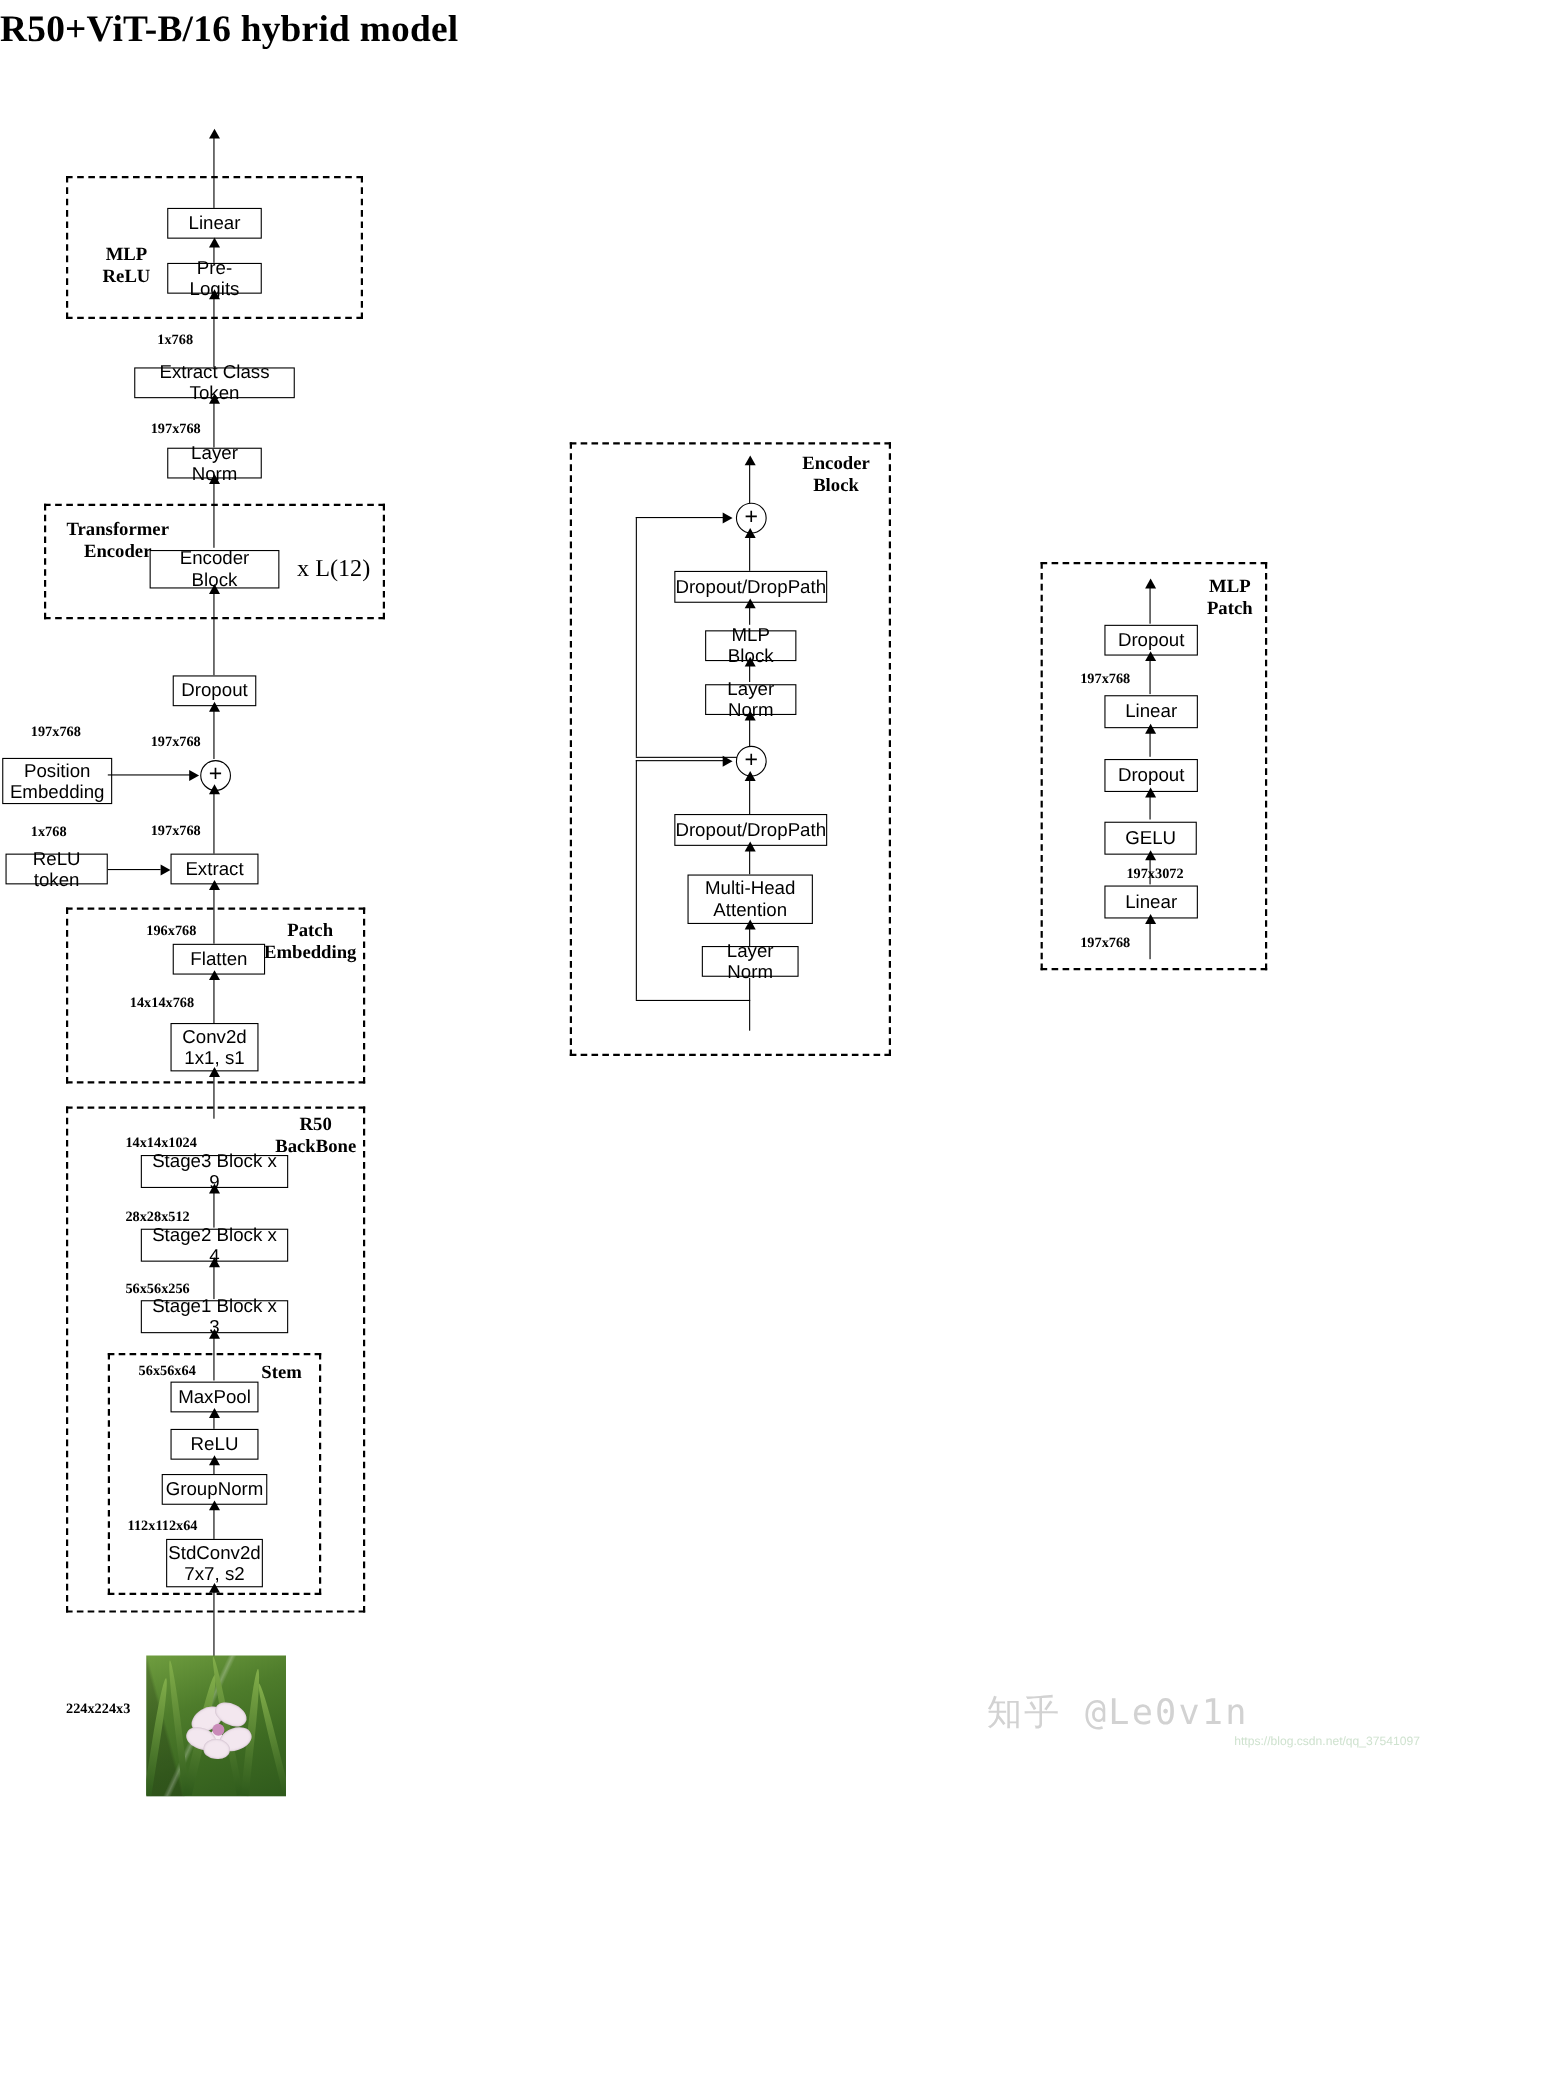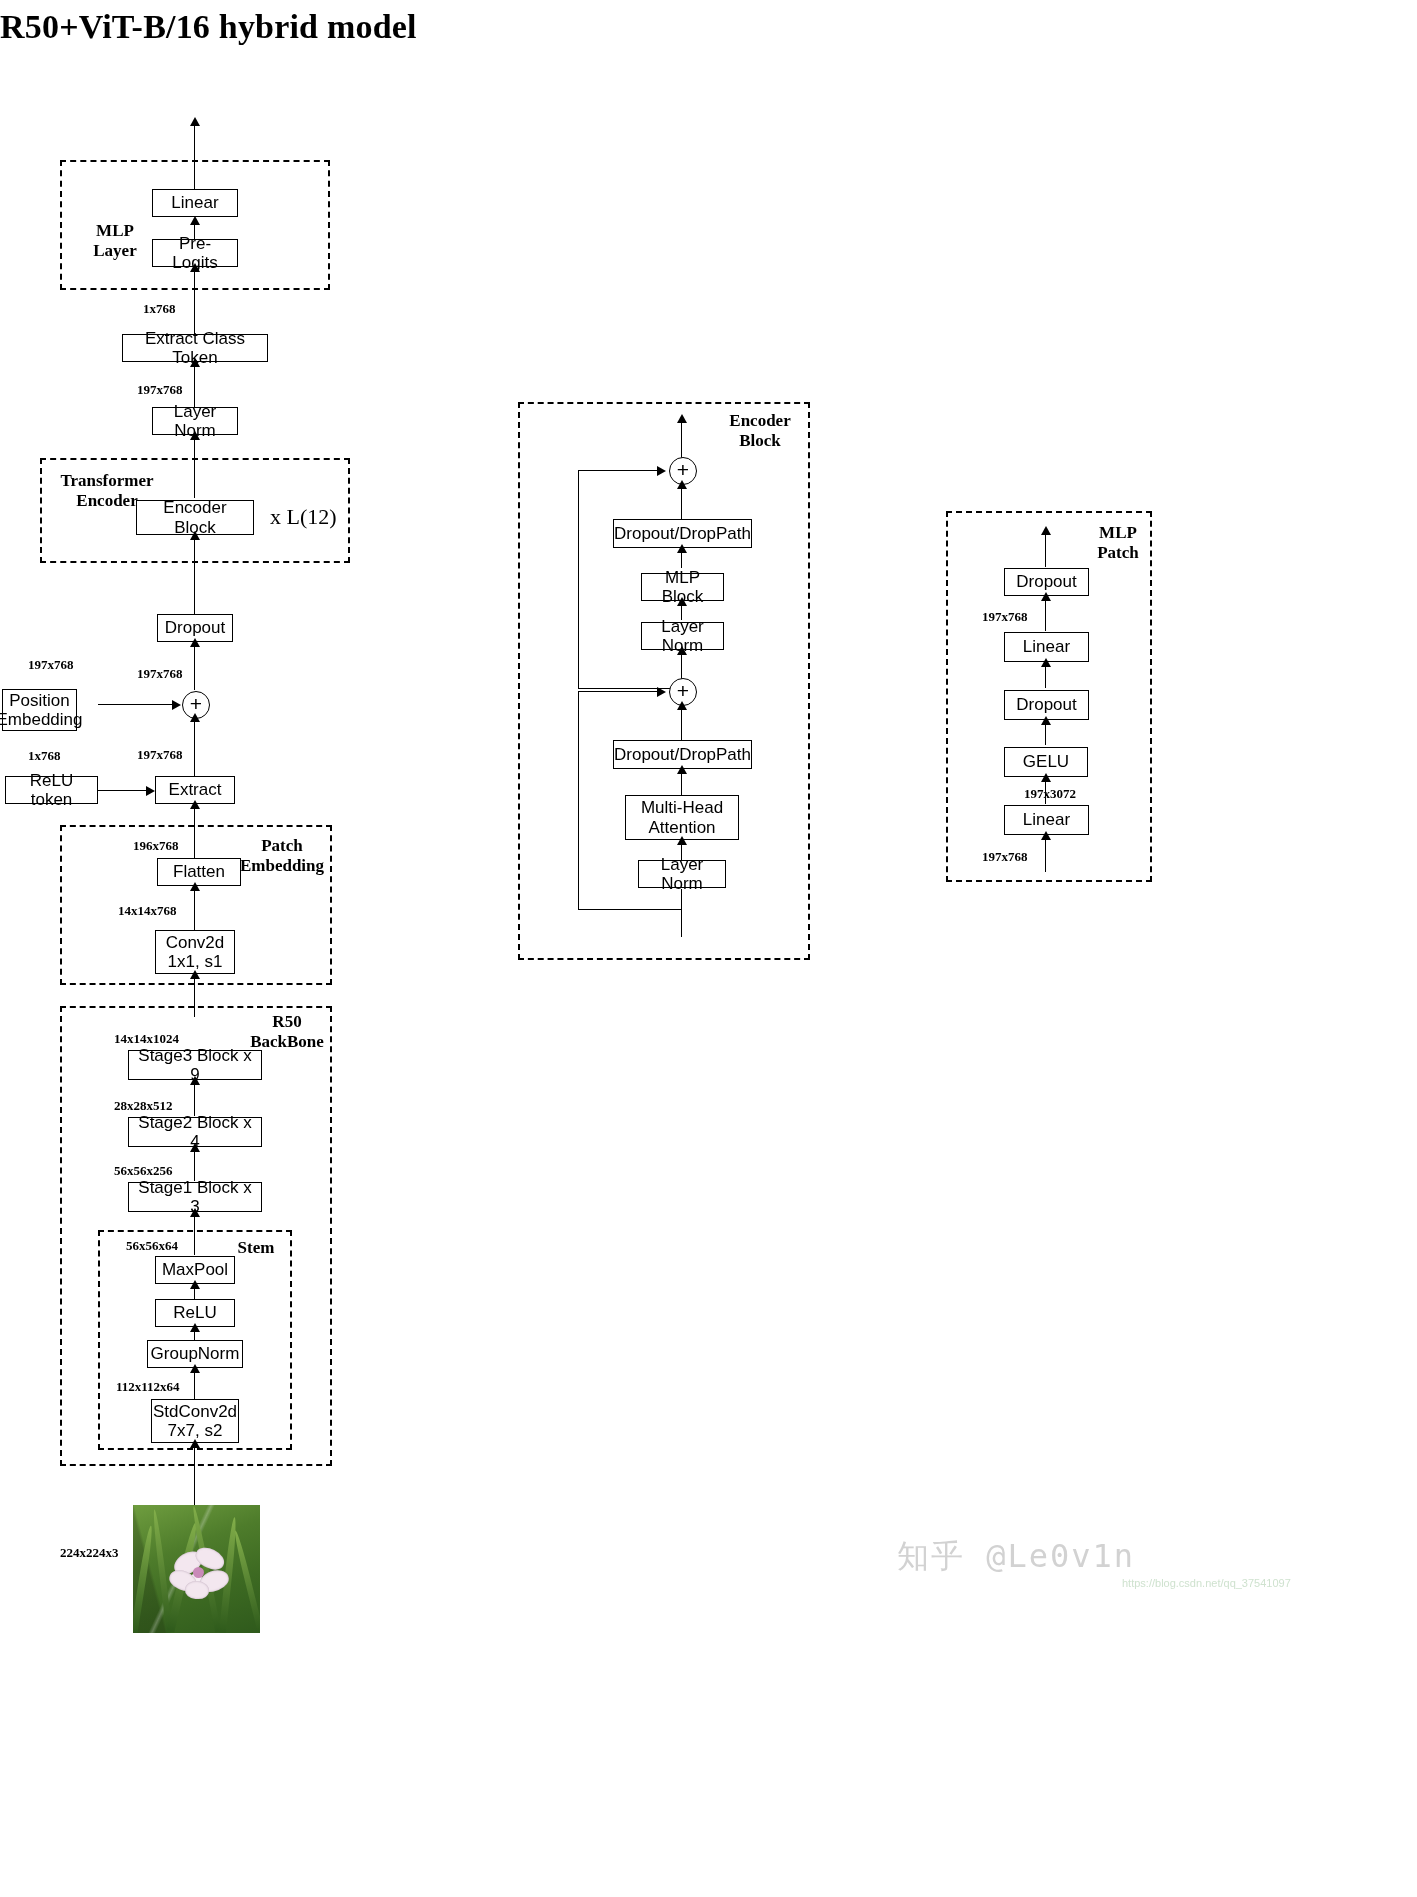--- a/index.html
+++ b/index.html
@@ -81,21 +81,21 @@
 </style>
 </head>
 <body>
 
 <div class="title">R50+ViT-B/16 hybrid model</div>
 
 <div class="vline" style="left:194px;top:122px;height:78px;"></div>
 <div class="arrowup" style="left:190px;top:117px;"></div>
 
 <div class="group" style="left:60px;top:160px;width:270px;height:130px;"></div>
-<div class="grouplabel" style="left:76px;top:221px;width:78px;">MLP Layer</div>
+<div class="grouplabel" style="left:76px;top:221px;width:78px;">MLP ReLU</div>
 
 <div class="node" style="left:152px;top:189px;width:86px;height:28px;">Linear</div>
 <div class="vline" style="left:194px;top:222px;height:17px;"></div>
 <div class="arrowup" style="left:190px;top:216px;"></div>
 <div class="node" style="left:152px;top:239px;width:86px;height:28px;">Pre-Logits</div>
 
 <div class="vline" style="left:194px;top:268px;height:66px;"></div>
 <div class="arrowup" style="left:190px;top:263px;"></div>
 <div class="shape" style="left:143px;top:301px;">1x768</div>
 
@@ -119,21 +119,21 @@
 
 <div class="node" style="left:157px;top:614px;width:76px;height:28px;">Dropout</div>
 <div class="vline" style="left:194px;top:643px;height:47px;"></div>
 <div class="arrowup" style="left:190px;top:638px;"></div>
 <div class="shape" style="left:137px;top:666px;">197x768</div>
 
 <div class="plus" style="left:182px;top:691px;">
     <span>+</span>
   </div>
 
-<div class="node" style="left:2px;top:689px;width:75px;height:42px;">Position
+<div class="node" style="left:2px;top:689px;width:100px;height:42px;">Position
 Embedding</div>
 <div class="hline" style="left:98px;top:704px;width:76px;"></div>
 <div class="arrowright" style="left:172px;top:700px;"></div>
 <div class="shape" style="left:28px;top:657px;">197x768</div>
 
 <div class="vline" style="left:194px;top:718px;height:62px;"></div>
 <div class="arrowup" style="left:190px;top:713px;"></div>
 <div class="shape" style="left:137px;top:747px;">197x768</div>
 
 <div class="node" style="left:5px;top:776px;width:93px;height:28px;">ReLU token</div>

